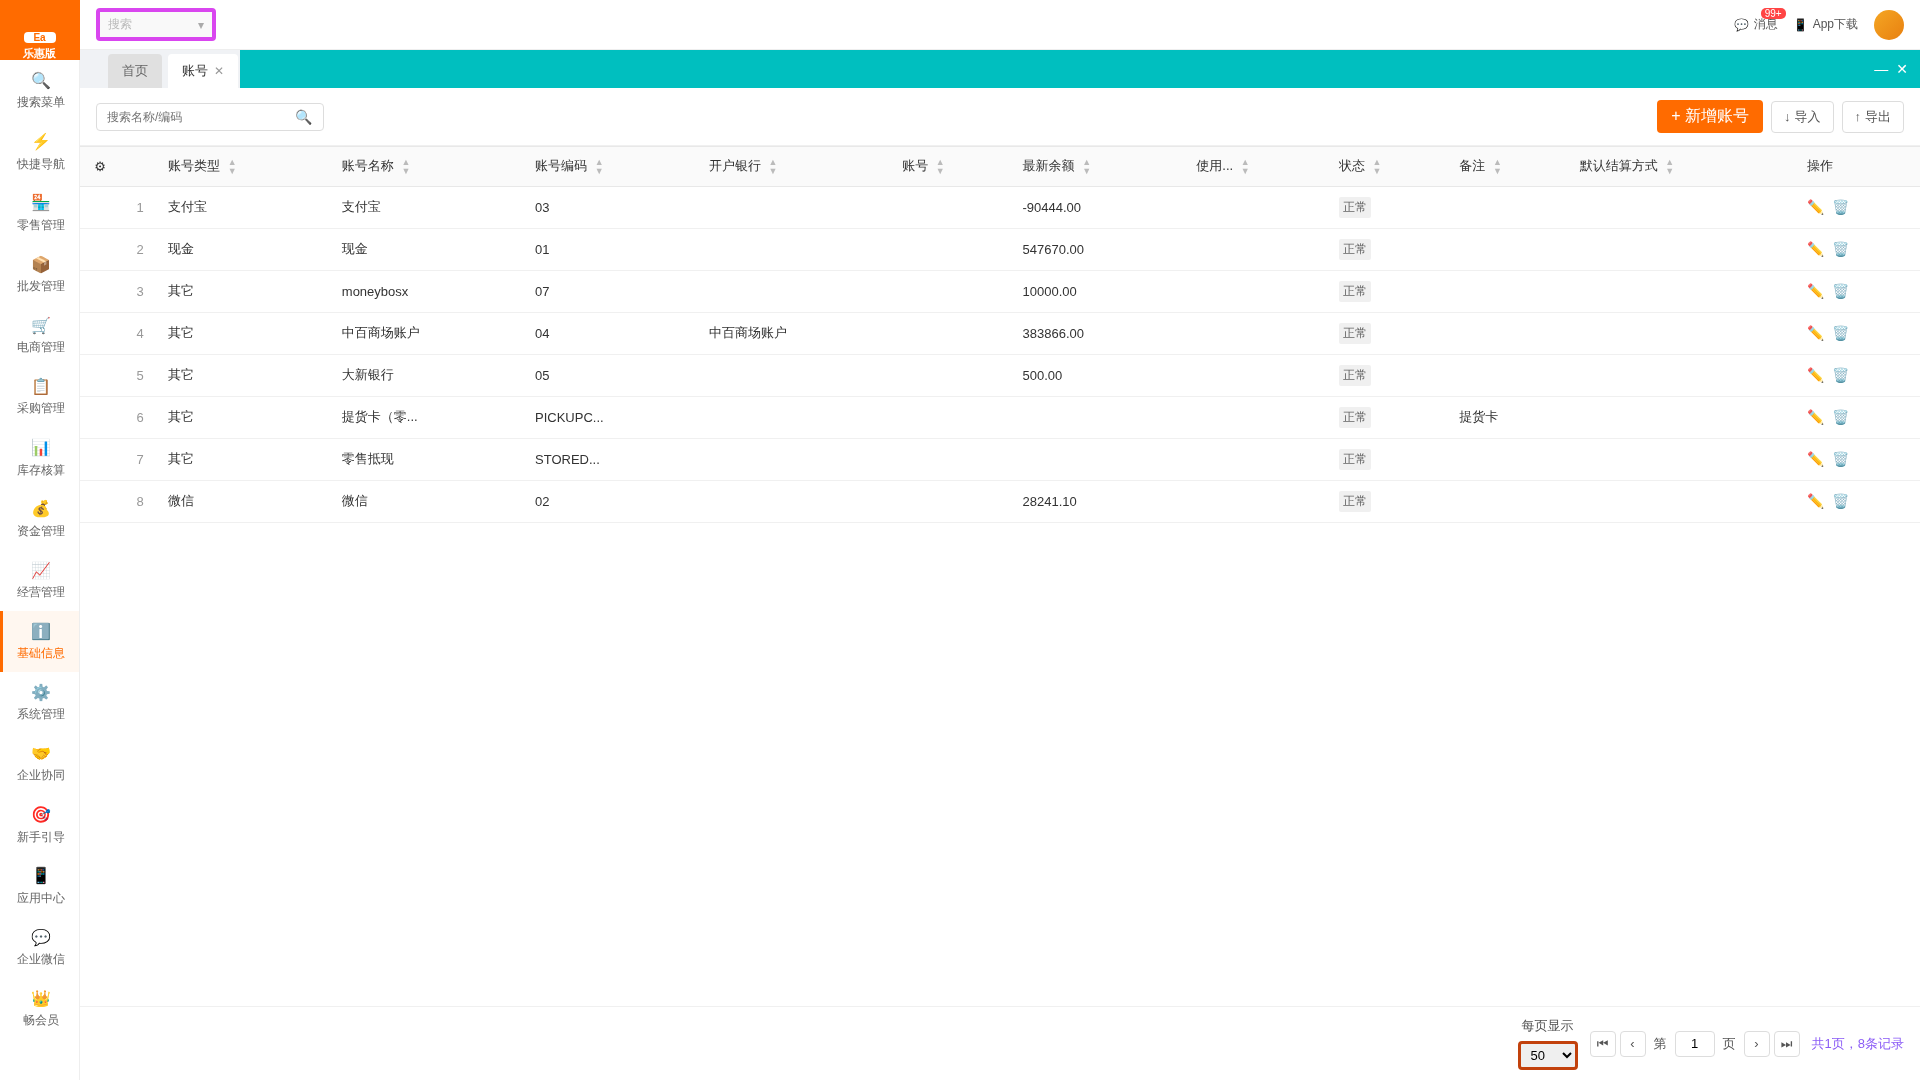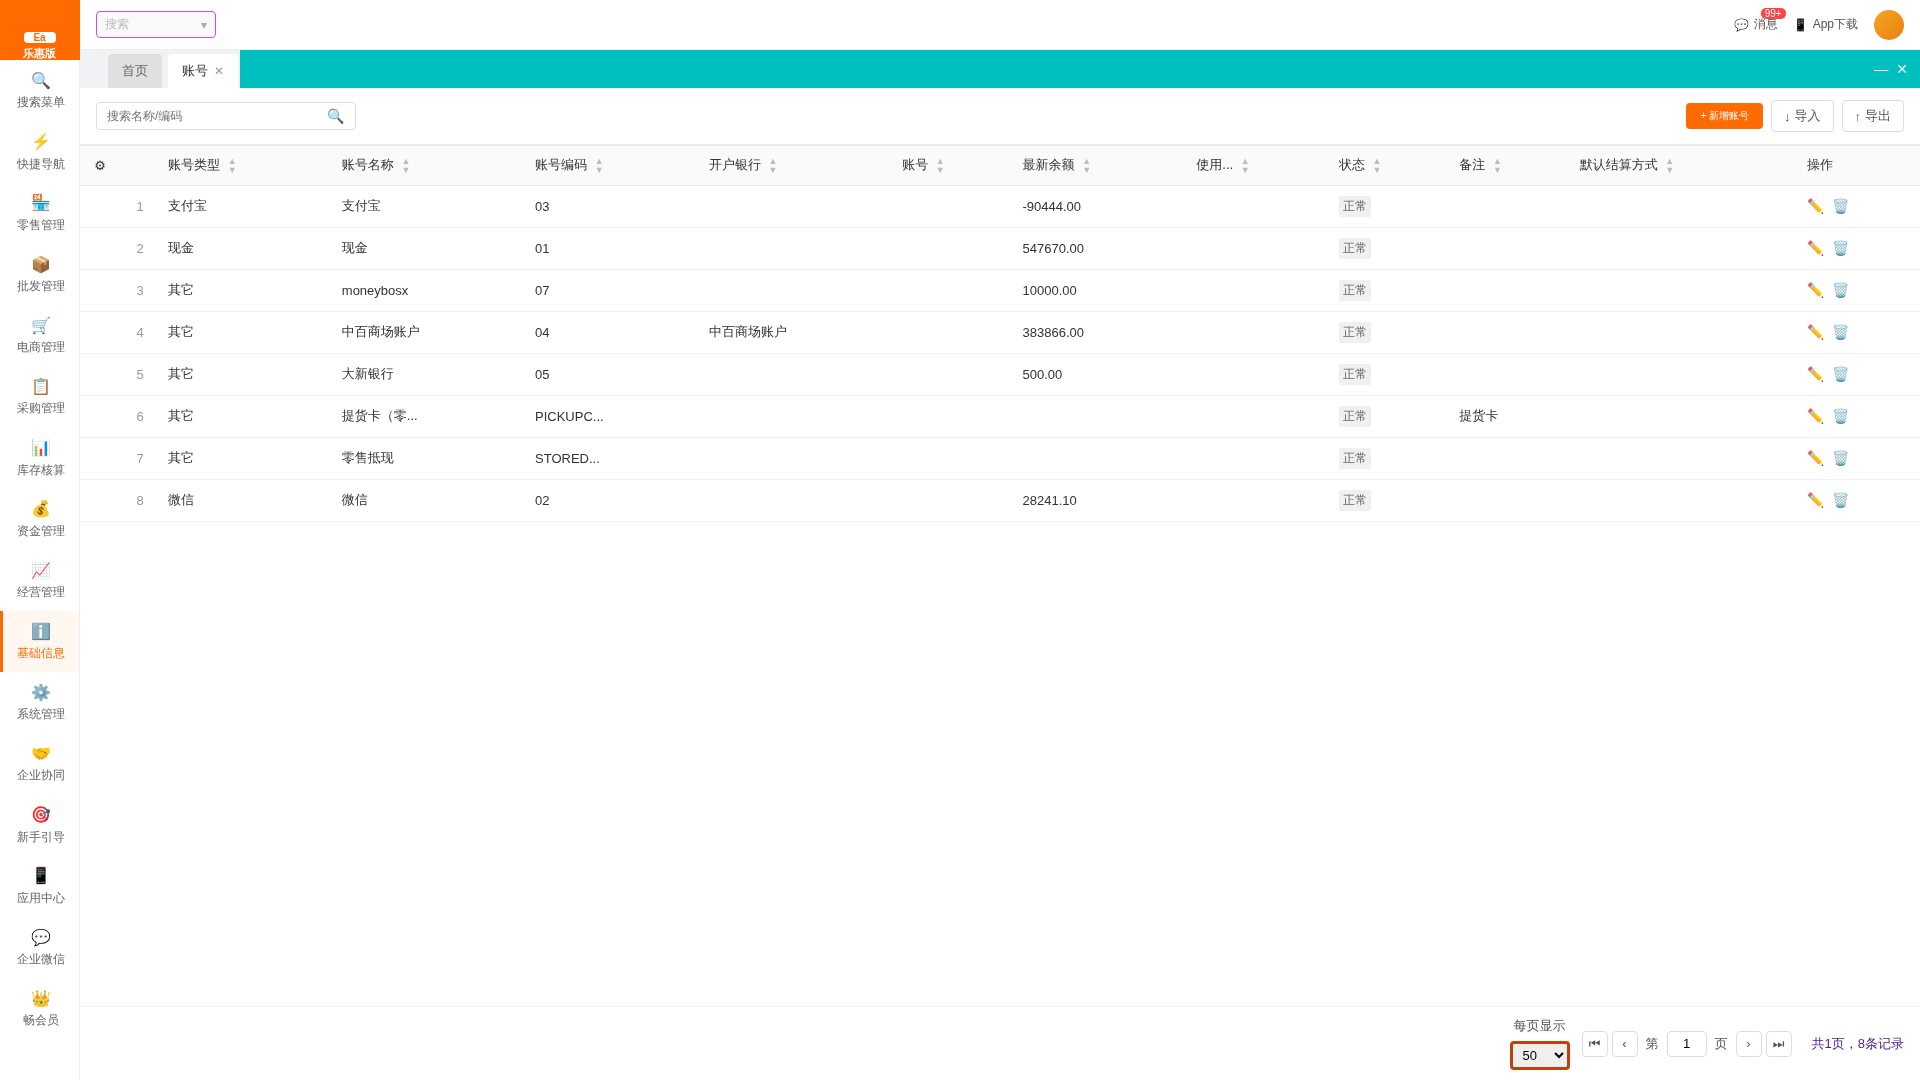--- a/index.html
+++ b/index.html
@@ -80,21 +80,21 @@
       flex-shrink: 0;
     }
     .header-left {
       display: flex;
       align-items: center;
       gap: 8px;
     }
     .search-box-header {
       display: flex;
       align-items: center;
-      border: 1px solid #d946ef;
+      border: 4px solid #d946ef;
       border-radius: 4px;
       padding: 4px 8px;
       font-size: 12px;
       color: #999;
       width: 120px;
       background: #f9f9f9;
     }
     .header-right {
       display: flex;
       align-items: center;
@@ -189,40 +189,40 @@
       padding: 12px 16px;
       border-bottom: 1px solid #f0f0f0;
       flex-shrink: 0;
     }
     .search-box {
       display: flex;
       align-items: center;
       border: 1px solid #ddd;
       border-radius: 4px;
       padding: 5px 10px;
-      width: 260px;
+      width: 228px;
       gap: 6px;
     }
     .search-box input {
       border: none;
       outline: none;
       font-size: 12px;
       color: #333;
       background: transparent;
       width: 100%;
     }
     .search-icon { color: #aaa; font-size: 14px; cursor: pointer; }
     .btn-group { display: flex; gap: 8px; align-items: center; }
     .btn-primary {
       background: #ff6b00;
       color: #fff;
       border: none;
       border-radius: 4px;
       padding: 6px 14px;
-      font-size: 10px;
+      font-size: 16px;
       cursor: pointer;
       display: flex;
       align-items: center;
       gap: 4px;
     }
     .btn-secondary {
       background: #fff;
       color: #555;
       border: 1px solid #ddd;
       border-radius: 4px;
@@ -703,17 +703,17 @@
         </select>
       </div>
       <div class="pagination">
         <button class="page-btn">⏮</button>
         <button class="page-btn">‹</button>
         <span style="padding:0 4px;">第</span>
         <input class="page-input" type="text" value="1" style="">
         <span style="padding:0 4px;">页</span>
         <button class="page-btn">›</button>
         <button class="page-btn">⏭</button>
-        <span style="margin-left:16px;color:#4c1d95;">共1页，8条记录</span>
+        <span style="margin-left:8px;color:#8b5cf6;">共1页，8条记录</span>
       </div>
     </div>
   </div>
 </div>
 
 </body></html>

